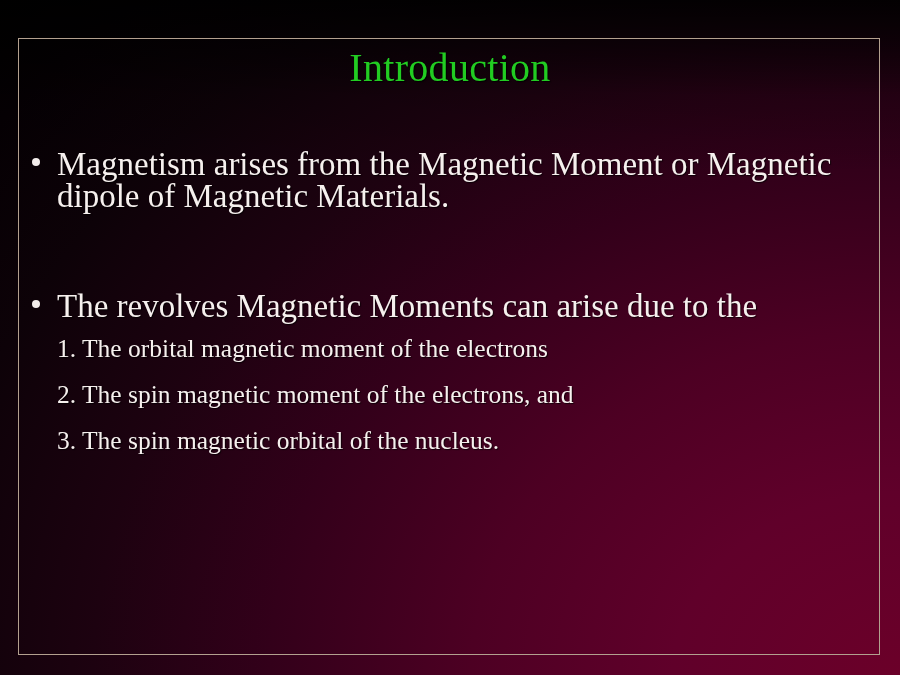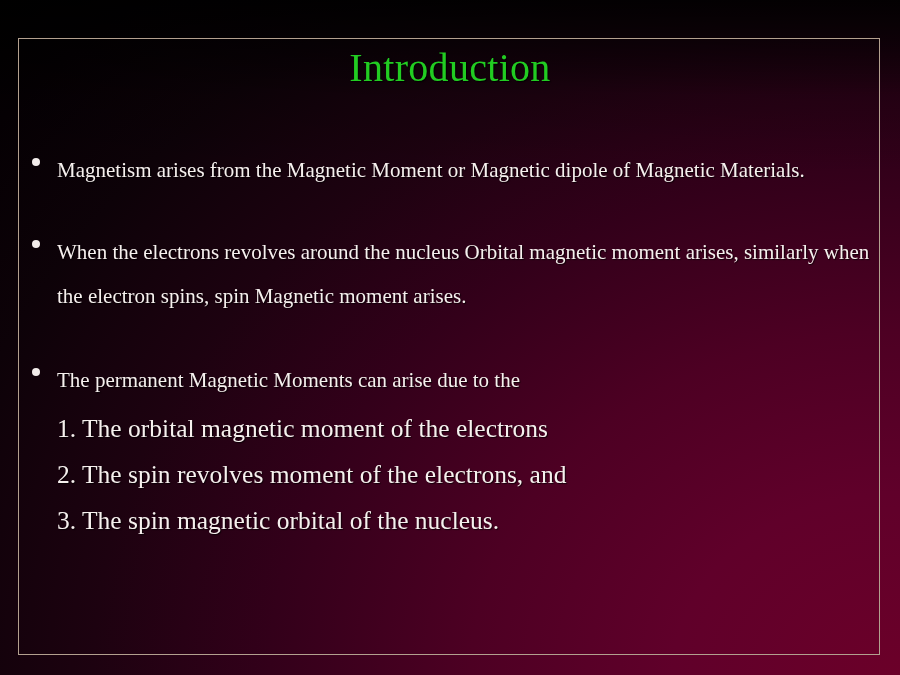--- a/index.html
+++ b/index.html
@@ -82,22 +82,22 @@
     position: absolute;
     left: 26px;
     top: 148px;
     width: 846px;
   }
 
   .bullet-para {
     position: relative;
     padding-left: 31px;
     color: #f6f0ee;
-    font-size: 21px;
-    line-height: 44px;
+    font-size: 33px;
+    line-height: 32px;
     text-shadow: 1px 1px 1px rgba(0,0,0,0.7);
   }
 
   .bullet-para .dot {
     position: absolute;
     left: 6px;
     top: 10px;
     width: 8px;
     height: 8px;
     border-radius: 50%;
@@ -140,42 +140,38 @@
 
     <div id="body-block">
 
       <div class="bullet-para">
         <span class="dot"></span>
         <span>Magnetism arises from the Magnetic Moment or Magnetic dipole of Magnetic Materials.</span>
       </div>
 
       <div class="gap-a"></div>
 
-      <div class="bullet-para">
-        <span class="dot"></span>
-        <span>When the electrons revolves around the nucleus Orbital magnetic moment arises, similarly when the electron spins, spin Magnetic moment arises.</span>
-      </div>
 
       <div class="gap-b"></div>
 
       <div class="bullet-para">
         <span class="dot"></span>
-        <span>The permanent Magnetic Moments can arise due to the</span>
+        <span>The revolves Magnetic Moments can arise due to the</span>
       </div>
 
       <div class="numbered">
 
         <div class="num-item">
           <span class="num">1.</span>
           <span>The orbital magnetic moment of the electrons</span>
         </div>
 
         <div class="num-item">
           <span class="num">2.</span>
-          <span>The spin revolves moment of the electrons, and</span>
+          <span>The spin magnetic moment of the electrons, and</span>
         </div>
 
         <div class="num-item">
           <span class="num">3.</span>
           <span>The spin magnetic orbital of the nucleus.</span>
         </div>
 
       </div>
 
     </div>

